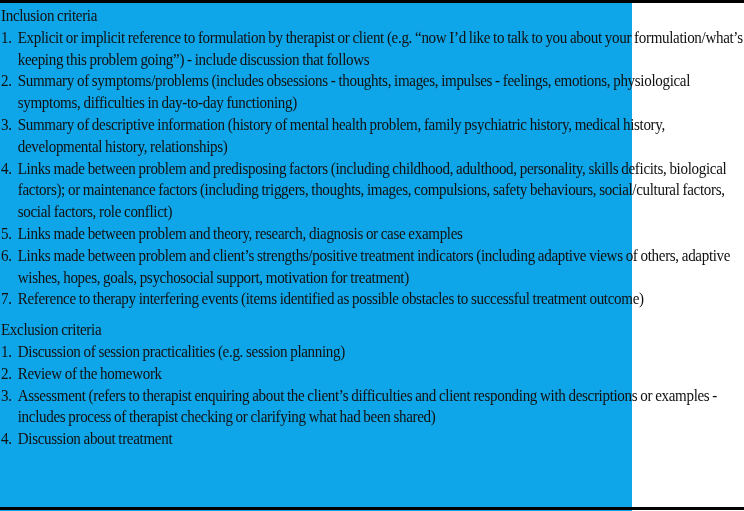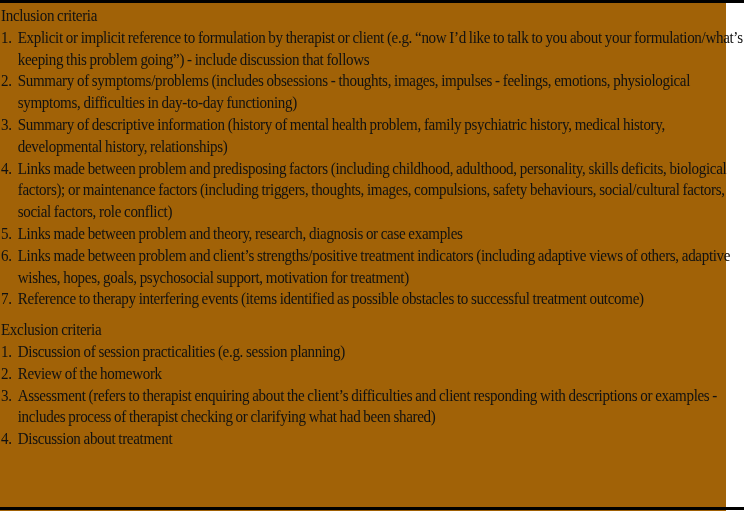--- a/index.html
+++ b/index.html
@@ -1,17 +1,17 @@
 <!DOCTYPE html>
 <html><head>
 <meta charset="utf-8">
 <style>
   html, body { margin:0; padding:0; background:#fff; }
   body { width:744px; height:511px; overflow:hidden; position:relative; }
-  .page { position:absolute; left:0; top:0; width:726px; height:511px; background:#a16207; }
+  .page { position:absolute; left:0; top:0; width:632px; height:511px; background:#0ea5e9; }
   .rule-top { position:absolute; left:0; top:0; width:744px; height:3px; background:#000; }
   .rule-bottom { position:absolute; left:0; top:507px; width:744px; height:3px; background:#000; }
   .content {
     position:absolute; left:1px; top:6px; width:742px;
     font-family:"Liberation Serif","DejaVu Serif",serif;
     font-size:16.2px; line-height:21.8px; color:#111;
     letter-spacing:-0.35px; word-spacing:-0.5px;
     transform:scaleX(0.93); transform-origin:left top;
     width:800px;
   }

